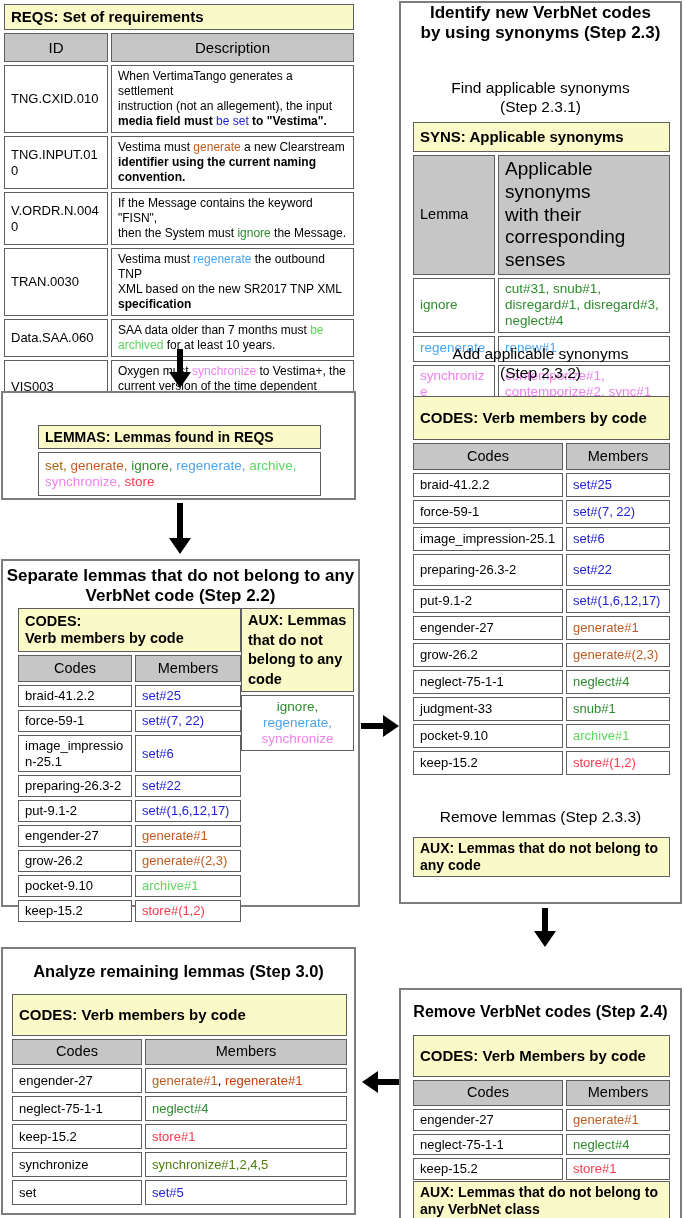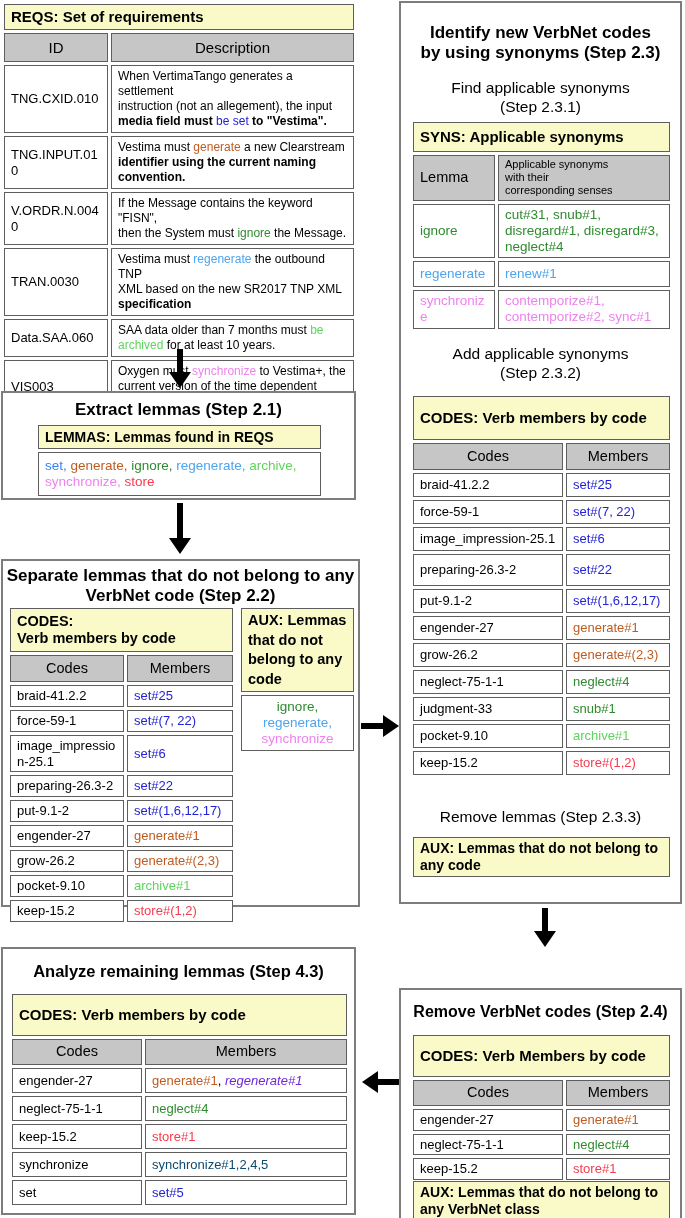--- a/index.html
+++ b/index.html
@@ -85,43 +85,42 @@
         </tr>
   </tbody>
     </table>
 
   <div class="arrV" style="left:167px;top:349px">
       <div class="sh" style="height:23px"></div>
       <div class="hd"></div>
     </div>
 
   <div class="box" style="left:1px;top:391px;width:355px;height:109px">
-    <div class="ttl" style="top:7px;font-size:17px">Extract lemmas (Step 2.1)</div>
     <table class="t" style="left:32px;top:29px;width:289px">
       <tbody>
           <tr>
             <th class="ylw" style="font-size:14px;height:18px">LEMMAS: Lemmas found in REQS</th>
           </tr>
       <tr>
-            <td style="font-size:13.5px;height:38px"><span style="color: #3b82f6;">set, </span><span style="color: rgb(189, 91, 32);">generate, </span><span style="color: rgb(46, 139, 46);">ignore, </span><span style="color: rgb(77, 164, 239);">regenerate, </span><span style="color: rgb(94, 212, 94);">archive,
+            <td style="font-size:13.5px;height:38px"><span style="color: #a16207;">set, </span><span style="color: rgb(189, 91, 32);">generate, </span><span style="color: rgb(46, 139, 46);">ignore, </span><span style="color: rgb(77, 164, 239);">regenerate, </span><span style="color: rgb(94, 212, 94);">archive,
 </span><span style="color: rgb(238, 130, 238);">synchronize, </span><span style="color: rgb(246, 58, 79);">store</span></td>
           </tr>
     </tbody>
       </table>
   </div>
 
   <div class="arrV" style="left:167px;top:503px">
       <div class="sh" style="height:35px"></div>
       <div class="hd"></div>
     </div>
 
   <div class="box" style="left:1px;top:559px;width:359px;height:348px">
     <div class="ttl" style="top:5px;font-size:17px">Separate lemmas that do not belong to any
 VerbNet code (Step 2.2)</div>
-    <table class="t" style="left:4px;top:44px;width:229px">
+    <table class="t" style="left:12px;top:44px;width:229px">
       <colgroup>
           <col style="width:114px">
           <col>
         </colgroup>
       <tbody>
           <tr>
             <th colspan="2" class="ylw" style="font-size:14.5px;height:38px">CODES:
 Verb members by code</th>
           </tr>
       <tr>
@@ -182,36 +181,36 @@
     </tbody>
       </table>
   </div>
 
   <div class="arrH" style="left:361px;top:715px">
       <div class="sh" style="width:22px"></div>
       <div class="hdR"></div>
     </div>
 
   <div class="box" style="left:399px;top:1px;width:283px;height:903px">
-    <div class="ttl" style="top:20px;font-size:17px">Identify new VerbNet codes
+    <div class="ttl" style="top:0;font-size:17px">Identify new VerbNet codes
 by using synonyms (Step 2.3)</div>
     <div class="sub" style="top:76px">Find applicable synonyms
 (Step 2.3.1)</div>
     <table class="t" style="left:9px;top:116px;width:263px">
       <colgroup>
           <col style="width:82px">
           <col>
         </colgroup>
       <tbody>
           <tr>
             <th colspan="2" class="ylw" style="font-size:15px;height:24px">SYNS: Applicable synonyms</th>
           </tr>
       <tr>
         <td class="gryl" style="font-size:14.5px">Lemma</td>
-        <td class="gryl" style="font-size:11px">Applicable synonyms
+        <td class="gryl" style="font-size:19px">Applicable synonyms
 with their
 corresponding senses</td>
       </tr>
       <tr>
             <td style="font-size:13.5px"><span style="color: rgb(46, 139, 46);">ignore</span></td>
             <td style="font-size:13.5px"><span style="color: rgb(46, 139, 46);">cut#31, snub#1,
 disregard#1, disregard#3,
 neglect#4</span></td>
           </tr>
       <tr>
@@ -343,49 +342,49 @@
     </tbody>
       </table>
   </div>
 
   <div class="arrH" style="left:362px;top:1071px">
       <div class="hdL"></div>
       <div class="sh" style="width:21px"></div>
     </div>
 
   <div class="box" style="left:1px;top:947px;width:355px;height:268px">
-    <div class="ttl" style="top:13px;font-size:16.5px">Analyze remaining lemmas (Step 4.3)</div>
+    <div class="ttl" style="top:13px;font-size:16.5px">Analyze remaining lemmas (Step 3.0)</div>
     <table class="t" style="left:6px;top:42px;width:341px">
       <colgroup>
           <col style="width:130px">
           <col>
         </colgroup>
       <tbody>
           <tr>
             <th colspan="2" class="ylw" style="font-size:15px;height:36px">CODES: Verb members by code</th>
           </tr>
       <tr>
         <td class="gry" style="font-size:14.5px;height:20px">Codes</td>
         <td class="gry" style="font-size:14.5px">Members</td>
       </tr>
       <tr>
             <td style="height:19px">engender-27</td>
-            <td><span style="color: rgb(189, 91, 32);">generate#1</span><span>, </span><span style="color: #6d28d9; font-style: italic;">regenerate#1</span></td>
+            <td><span style="color: rgb(189, 91, 32);">generate#1</span><span>, </span><span style="color: #c2410c;">regenerate#1</span></td>
           </tr>
       <tr>
             <td style="height:19px">neglect-75-1-1</td>
             <td><span style="color: rgb(46, 139, 46);">neglect#4</span></td>
           </tr>
       <tr>
             <td style="height:19px">keep-15.2</td>
             <td><span style="color: rgb(246, 58, 79);">store#1</span></td>
           </tr>
       <tr>
             <td style="height:19px">synchronize</td>
-            <td><span style="color: #0c4a6e;">synchronize#1,2,4,5</span></td>
+            <td><span style="color: #4d7c0f;">synchronize#1,2,4,5</span></td>
           </tr>
       <tr>
             <td style="height:19px">set</td>
             <td><span style="color: rgb(35, 35, 214);">set#5</span></td>
           </tr>
     </tbody>
       </table>
   </div>
 
 </div>

